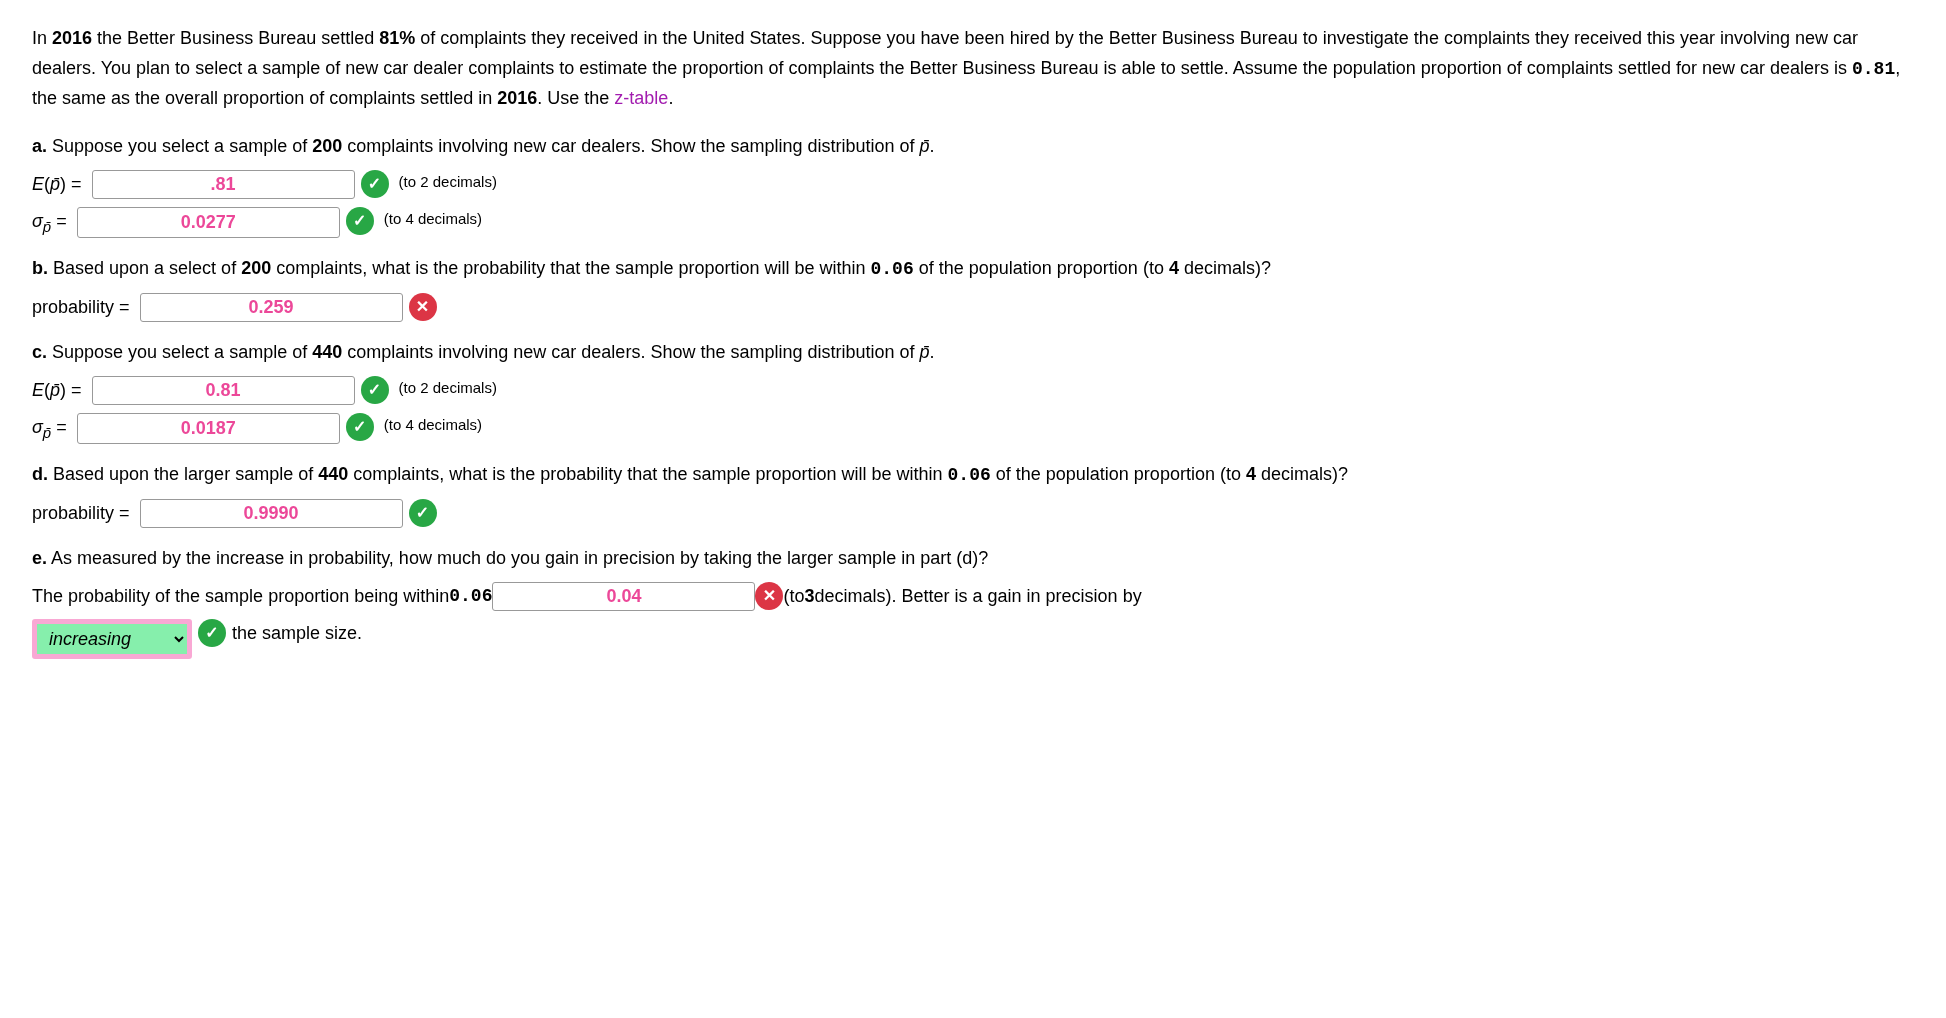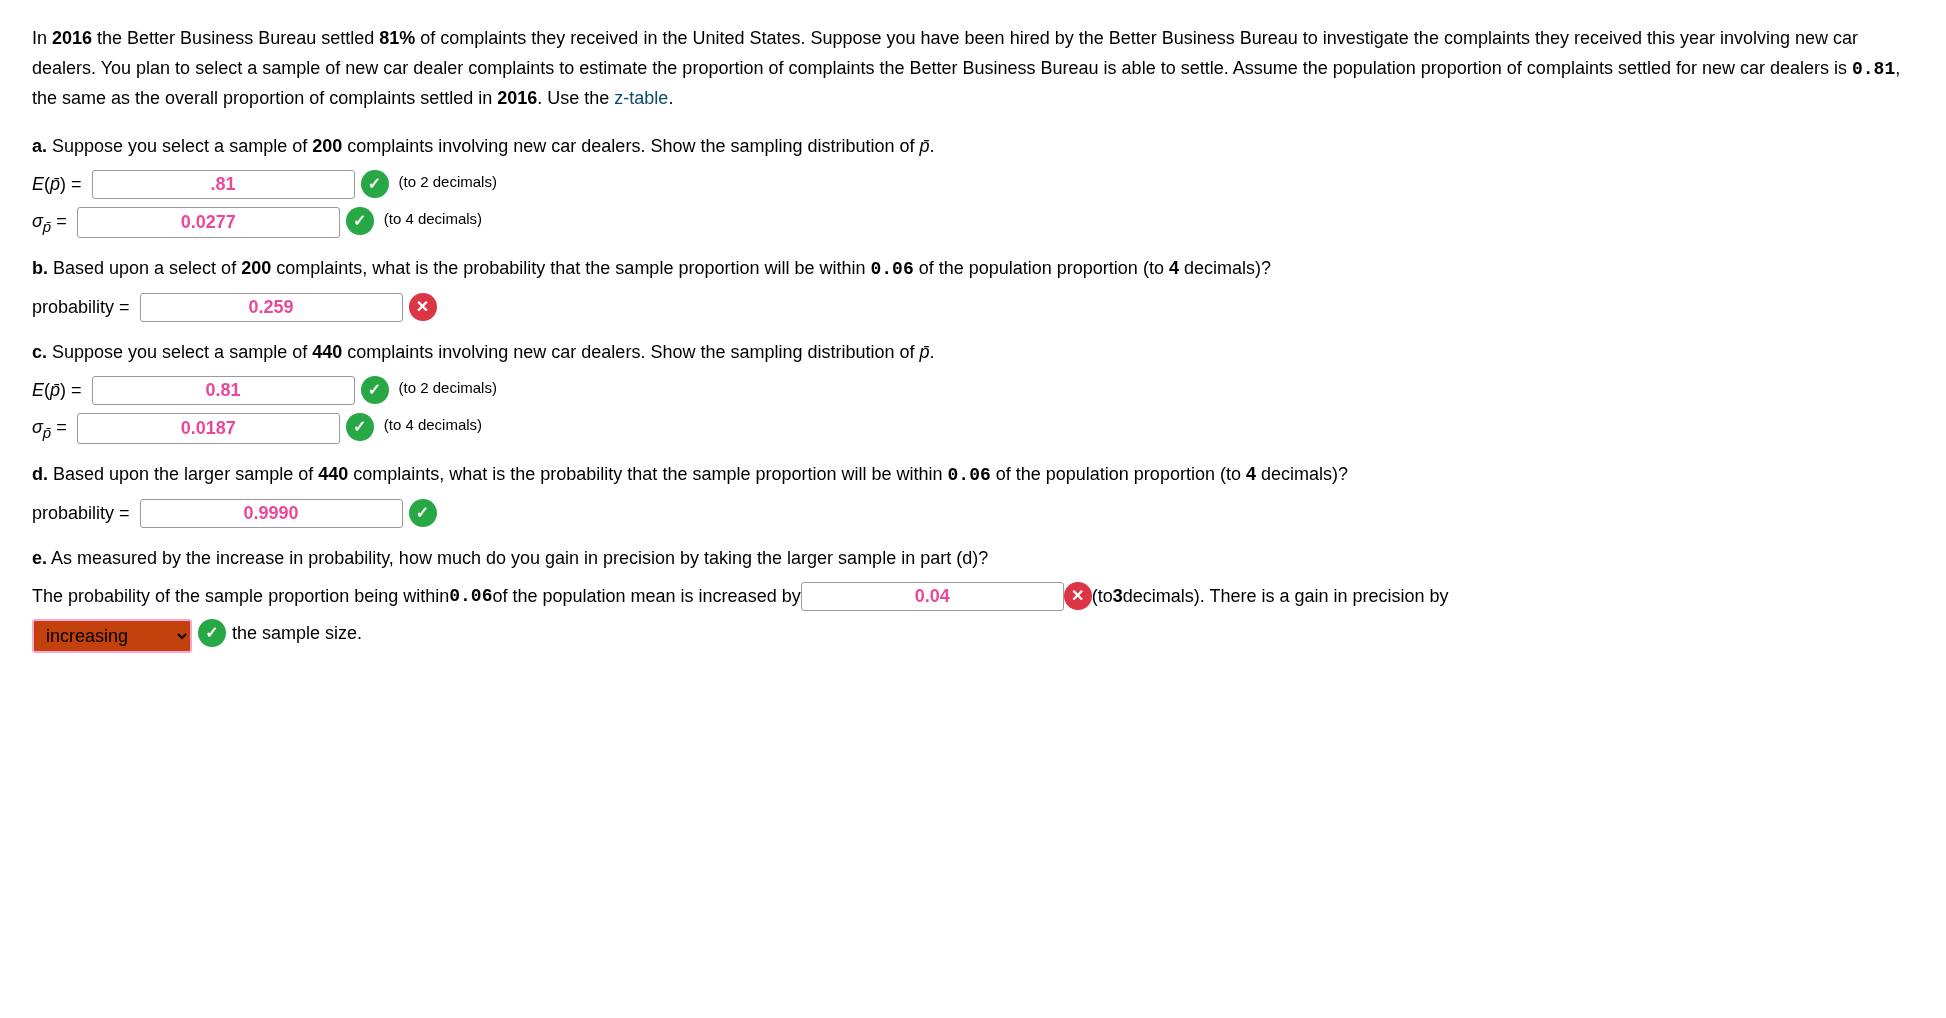--- a/index.html
+++ b/index.html
@@ -17,21 +17,21 @@
       line-height: 1.65;
     }
     .bold-num {
       font-weight: bold;
     }
     .mono-num {
       font-family: 'Courier New', monospace;
       font-weight: bold;
     }
     a.ztable {
-      color: #0c4a6e;
+      color: #a21caf;
       text-decoration: none;
     }
     .answer-row {
       display: flex;
       margin-bottom: 8px;
       flex-wrap: wrap;
       gap: 6px;
     }
     .eq-label {
       font-size: 18px;
@@ -71,27 +71,28 @@
       margin-left: 4px;
     }
 
     .section-question {
       margin-top: 16px;
       margin-bottom: 8px;
       line-height: 1.65;
     }
 
     .dropdown-select {
-      border: 2px solid #f9a8d4;
+      border: 5px solid #f9a8d4;
       border-radius: 3px;
       padding: 4px 8px;
       font-size: 18px;
-      background: #c2410c;
+      background: #86efac;
       min-width: 160px;
       appearance: auto;
+      font-style: italic;
     }
 
     .prob-row {
       display: flex;
       align-items: center;
       flex-wrap: wrap;
       margin-bottom: 8px;
     }
   </style>
 </head>
@@ -157,26 +158,25 @@
   <span class="check-icon check-green">✓</span>
 </div>
 
 <p class="section-question">
   <strong><span>e.</span></strong><span> As measured by the increase in probability, how much do you gain in precision by taking the larger sample in part (d)?</span>
 </p>
 
 <div class="prob-row">
   <span>The probability of the sample proportion being within </span>
     <span class="mono-num">0.06</span>
-    <span> of the population mean is increased by </span>
   <input class="answer-box" type="text" readonly="" value="0.04" style="">
   <span class="check-icon check-red">✕</span>
   <span>(to </span>
     <span class="bold-num">3</span>
-    <span> decimals). There is a gain in precision by</span>
+    <span> decimals). Better is a gain in precision by</span>
 </div>
 
 <div class="answer-row">
   <select class="dropdown-select">
     <option value="increasing" selected="">increasing</option>
     <option value="decreasing">decreasing</option>
   </select>
   <span class="check-icon check-green">✓</span>
   <span> the sample size.</span>
 </div>

